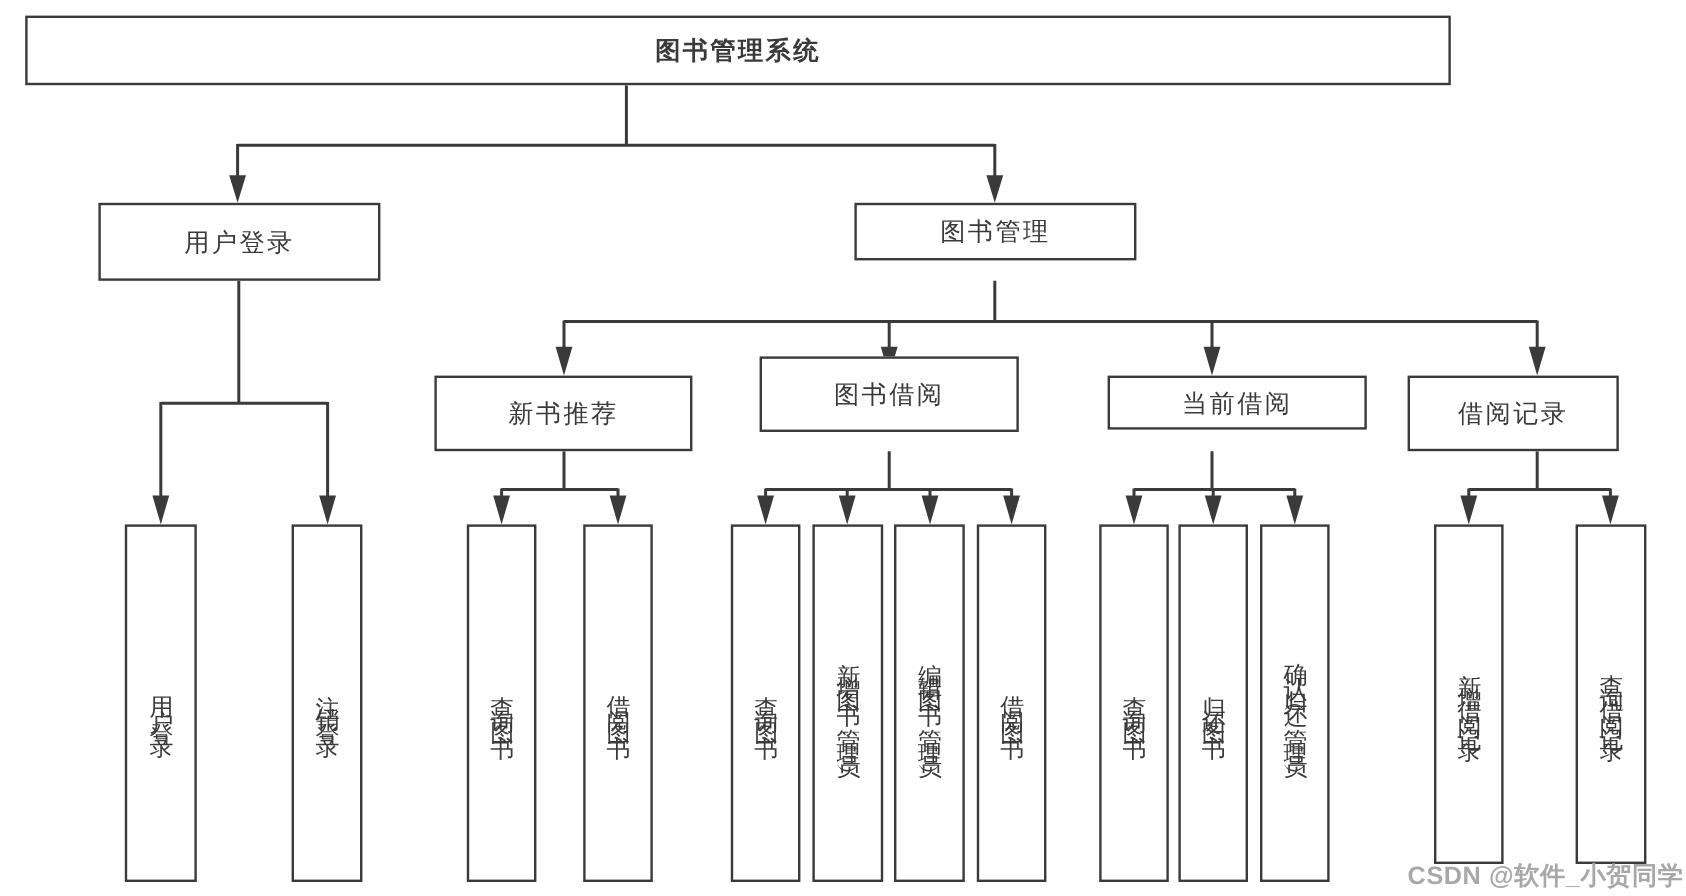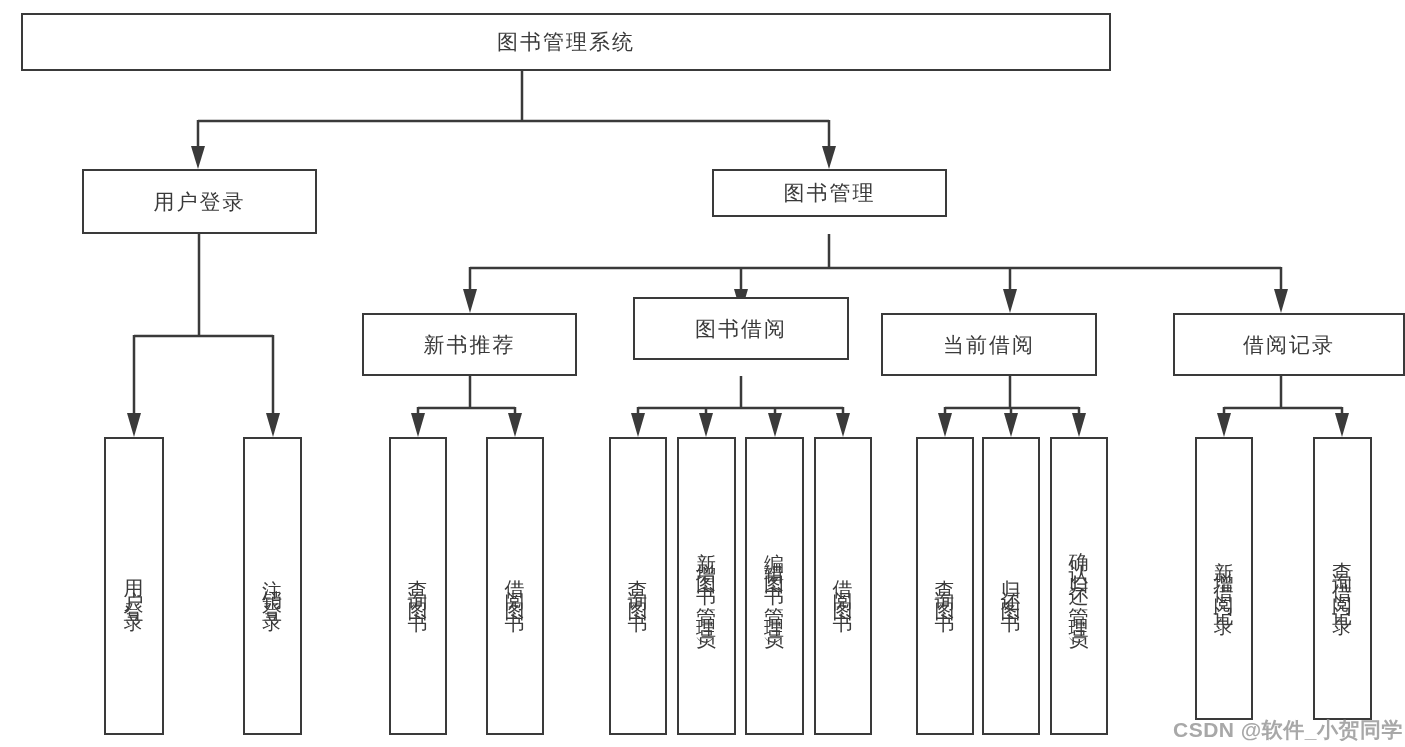--- a/index.html
+++ b/index.html
@@ -102,41 +102,41 @@
     <polygon points="768,413 782,413 775,437"></polygon>
     <polygon points="836,413 850,413 843,437"></polygon>
     <polygon points="938,413 952,413 945,437"></polygon>
     <polygon points="1004,413 1018,413 1011,437"></polygon>
     <polygon points="1072,413 1086,413 1079,437"></polygon>
     <polygon points="1217,413 1231,413 1224,437"></polygon>
     <polygon points="1335,413 1349,413 1342,437"></polygon>
   </g>
 </svg>
 
-<div class="node h-node" style="left:21px; top:13px; width:1090px; height:58px;">
+<div class="node h-node" style="left:21px; top:13px; width:1188px; height:58px;font-weight:bold;">
   <span>图书管理系统</span>
 </div>
 
 <div class="node h-node" style="left:82px; top:169px; width:235px; height:65px;">
   <span>用户登录</span>
 </div>
 <div class="node h-node" style="left:712px; top:169px; width:235px; height:48px;">
   <span>图书管理</span>
 </div>
 
 <div class="node h-node" style="left:362px; top:313px; width:215px; height:63px;">
   <span>新书推荐</span>
 </div>
 <div class="node h-node" style="left:633px; top:297px; width:216px; height:63px;">
   <span>图书借阅</span>
 </div>
-<div class="node h-node" style="left:881px; top:313px; width:216px; height:63px;">
+<div class="node h-node" style="left:923px; top:313px; width:216px; height:45px;">
   <span>当前借阅</span>
 </div>
-<div class="node h-node" style="left:1173px; top:313px; width:232px; height:63px;">
+<div class="node h-node" style="left:1173px; top:313px; width:176px; height:63px;">
   <span>借阅记录</span>
 </div>
 
 <div class="node v-node" style="left:104px; top:437px; width:60px; height:298px;">
   <span>用户登录</span>
 </div>
 <div class="node v-node" style="left:243px; top:437px; width:59px; height:298px;">
   <span>注销登录</span>
 </div>
 

